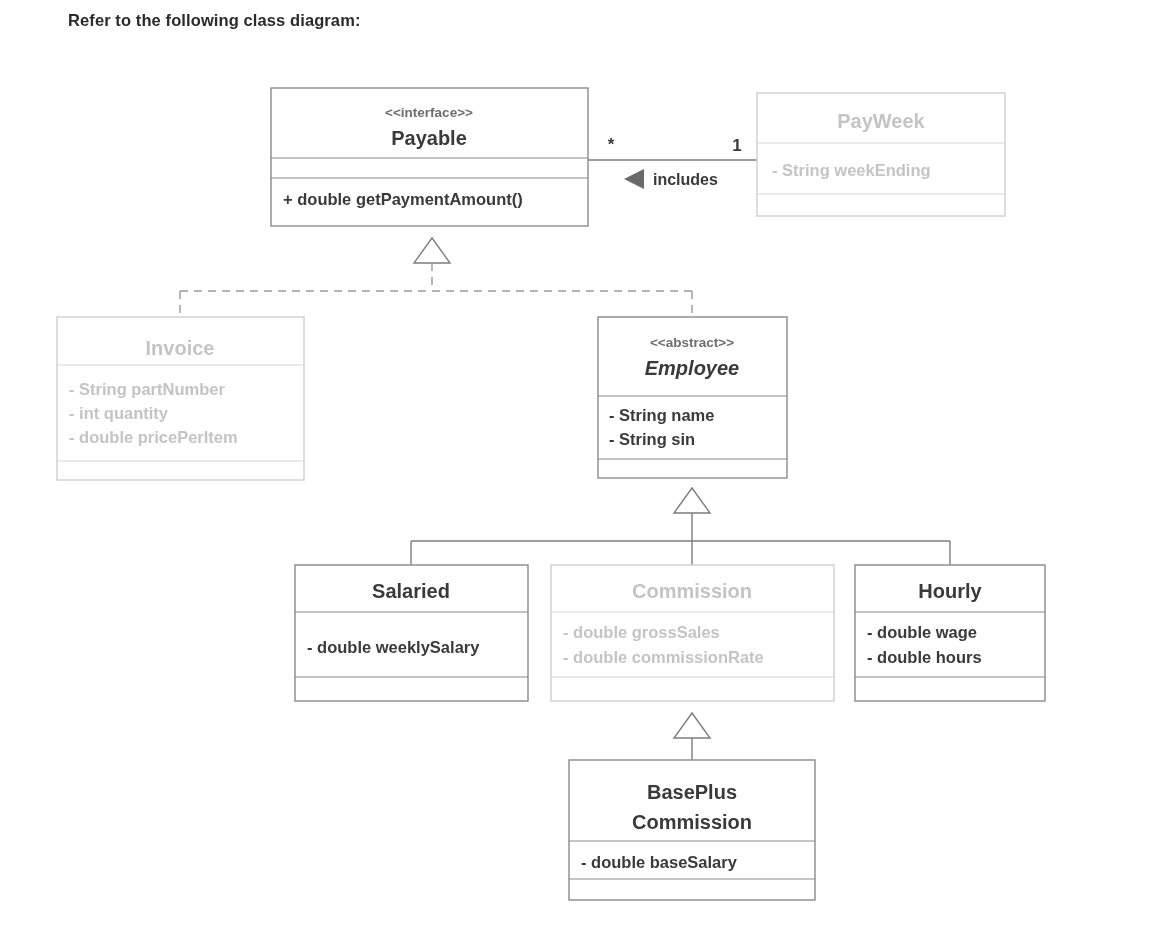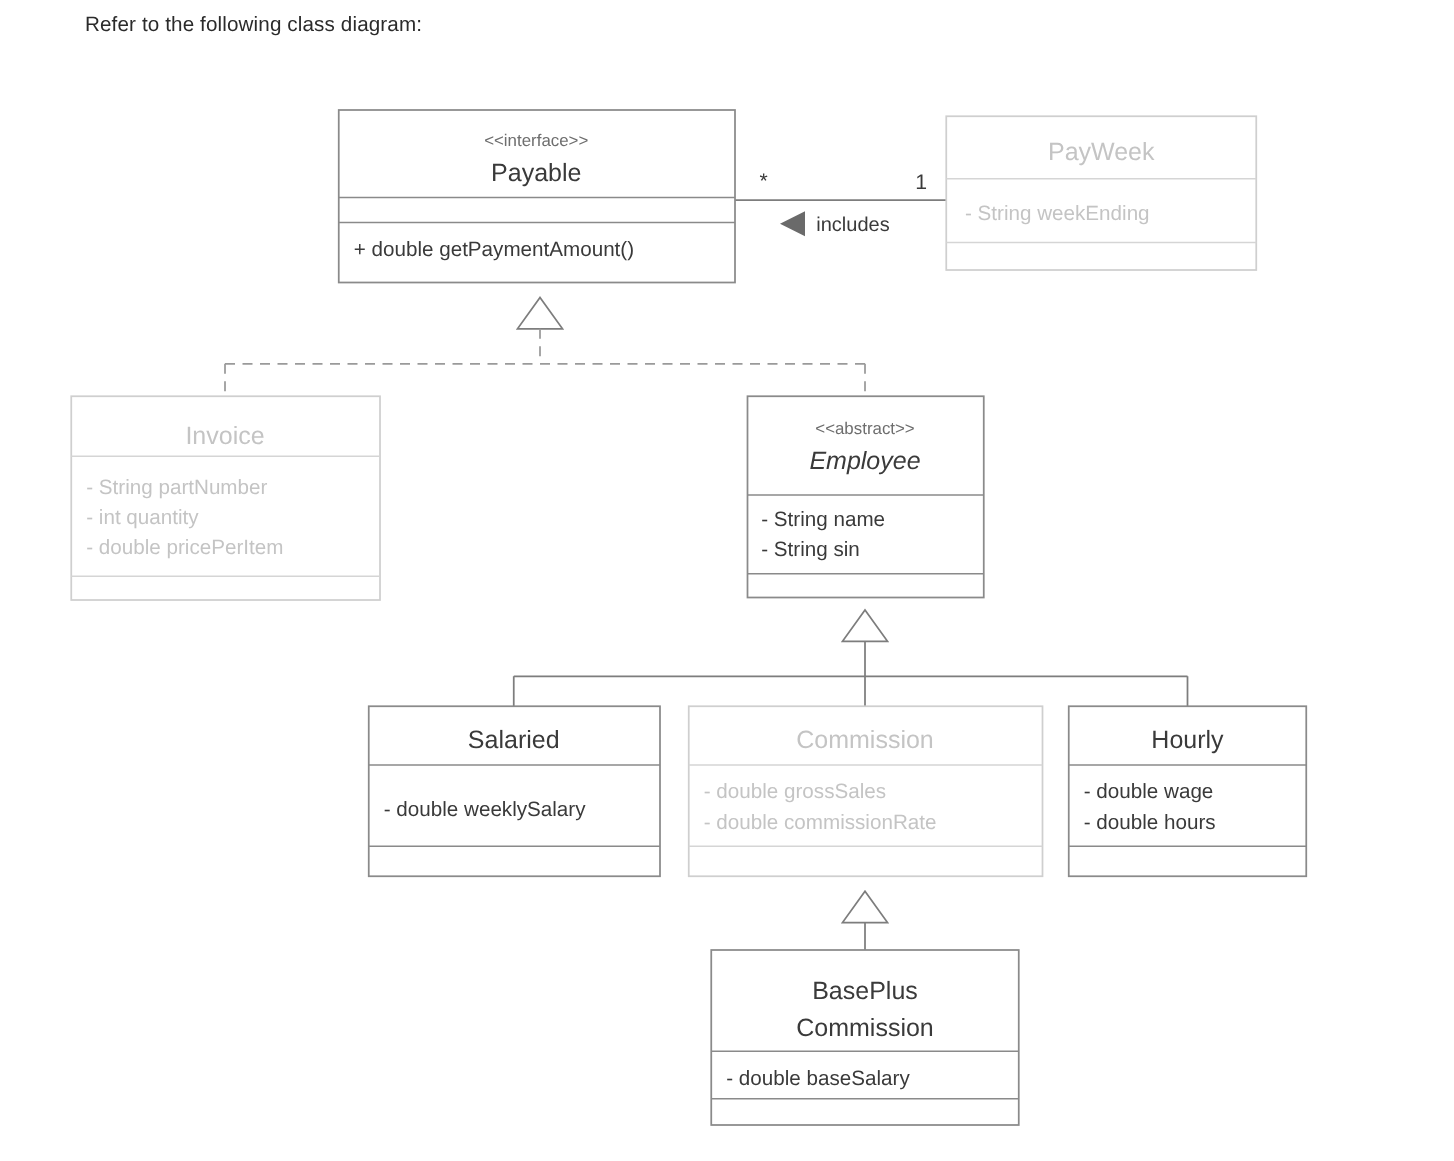--- a/index.html
+++ b/index.html
@@ -12,20 +12,21 @@
     width: 1163px;
     height: 929px;
     position: relative;
     font-family: "Liberation Sans", sans-serif;
     overflow: hidden;
   }
   #page-root {
     position: relative;
     width: 1146px;
     height: 929px;
+    font-weight: bold;
   }
   .prompt-text {
     position: absolute;
     left: 68px;
     top: 11px;
     font-size: 16.5px;
     color: #2b2b2b;
     letter-spacing: 0.1px;
     white-space: nowrap;
   }

